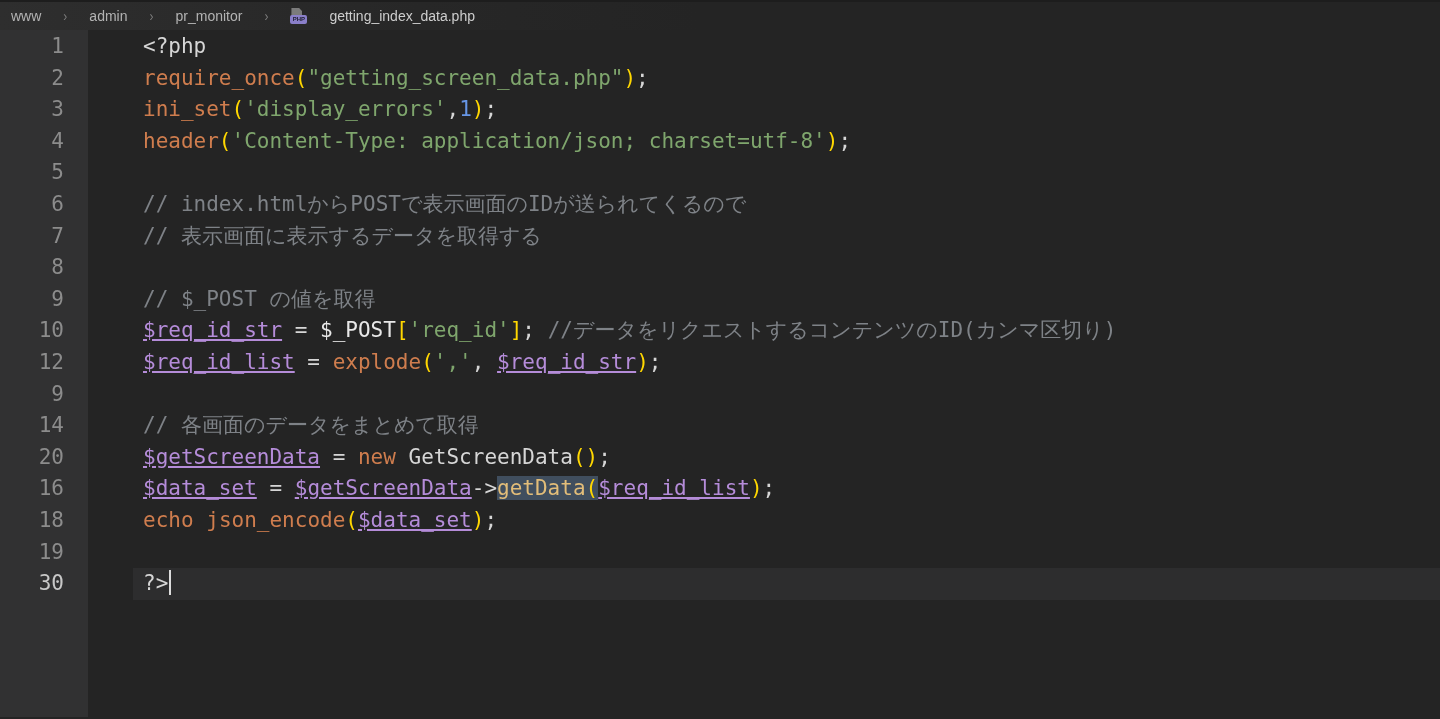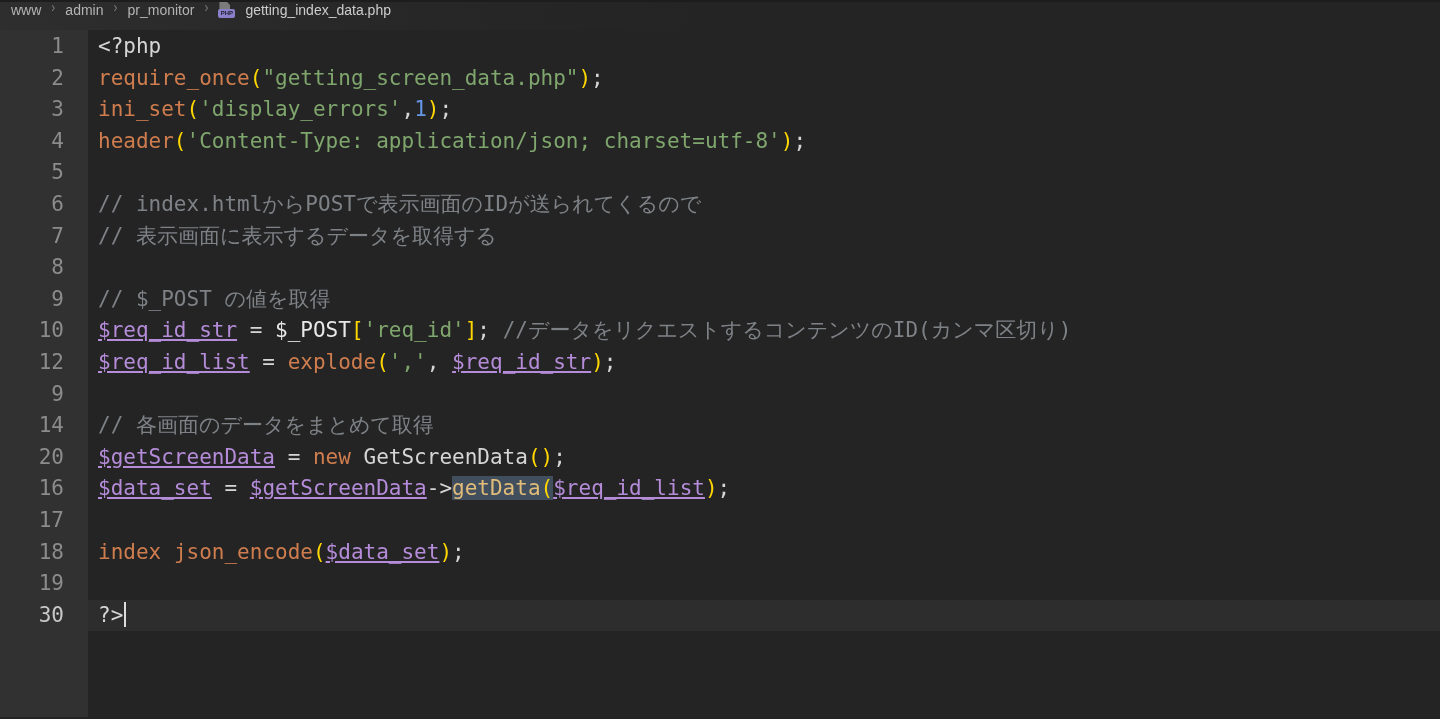--- a/index.html
+++ b/index.html
@@ -2,21 +2,21 @@
 <html style="--c-bg: #242424; --c-gutter: #313132; --c-curline: #2d2d2e; --c-lnum: #8c8c8c; --c-lnum-active: #c8c8c8; --c-kw: #cf7d4e; --c-met: #e2bd79; --c-var: #b58cd9; --c-str: #7fa66d; --c-num: #6796e6; --c-brk: #ffd700; --c-pln: #d6d6d6; --c-sg: #e8e8e8; --c-cmt: #7e8287; --c-selection: #404e5e;"><head>
 <meta charset="utf-8">
 <style>
   * { margin:0; padding:0; box-sizing:border-box; }
   html,body { width:1440px; height:719px; overflow:hidden; background:var(--c-bg,#242424); }
   body { font-family:"DejaVu Sans Mono", monospace; }
 
   
   .breadcrumb-bar{
     height:30px; width:100%;
-    display:flex; gap:10px;
+    display:flex; align-items:center; gap:22px;
     padding-left:11px;
     background:linear-gradient(to right,#2e2e2e 0,#272727 420px,#242424 700px);
     border-top:2px solid #1d1d1d;
     font-family:"Liberation Sans", sans-serif;
     font-size:14px; color:#b3b3b3;
   }
   .crumb{ cursor:pointer; }
   .crumb-sep{ color:#7e7e7e; font-size:12px; transform:scaleY(1.25); }
   .crumb-file{ color:#cdcdcd; }
   .php-icon{ position:relative; width:17px; height:16px; display:inline-block; }
@@ -37,21 +37,21 @@
     height:687px; width:100%;
     background:linear-gradient(to right, var(--c-gutter,#313132) 0 88px, var(--c-bg,#242424) 88px);
     font-size:21px; line-height:31.6px;
     padding-top:1px;
   }
   .line{ display:flex; height:31.6px; white-space:pre; }
   .lnum{
     width:88px; flex:0 0 88px; text-align:right; padding-right:24px;
     color:var(--c-lnum,#8c8c8c); user-select:none; cursor:pointer;
   }
-  .lcode{ flex:1 1 auto; padding-left:10px; cursor:text; }
+  .lcode{ flex:1 1 auto; padding-left:10px; cursor:text;margin-left:45px; }
   .line.current .lcode{ background:var(--c-curline,#2d2d2e); }
   .line.current .lnum{ color:var(--c-lnum-active,#c8c8c8); }
 
   .c-kw{ color:var(--c-kw,#cf7d4e); }
   .c-met{ color:var(--c-met,#e2bd79); }
   .c-var{ color:var(--c-var,#b58cd9);text-decoration:underline; }
   .c-str{ color:var(--c-str,#7fa66d); }
   .c-num{ color:var(--c-num,#6796e6); }
   .c-brk{ color:var(--c-brk,#ffd700); }
   .c-pln{ color:var(--c-pln,#d6d6d6); }
@@ -91,17 +91,16 @@
     <div class="line"><div class="lnum">6</div><div class="lcode"><span class="c-cmt">// index.htmlからPOSTで表示画面のIDが送られてくるので</span></div></div>
     <div class="line"><div class="lnum">7</div><div class="lcode"><span class="c-cmt">// 表示画面に表示するデータを取得する</span></div></div>
     <div class="line"><div class="lnum">8</div><div class="lcode"></div></div>
     <div class="line"><div class="lnum">9</div><div class="lcode"><span class="c-cmt">// $_POST の値を取得</span></div></div>
     <div class="line"><div class="lnum">10</div><div class="lcode"><span class="c-var">$req_id_str</span><span class="c-pln"> = </span><span class="c-sg">$_POST</span><span class="c-brk">[</span><span class="c-str">'req_id'</span><span class="c-brk">]</span><span class="c-pln">; </span><span class="c-cmt">//データをリクエストするコンテンツのID(カンマ区切り)</span></div></div>
     <div class="line"><div class="lnum">12</div><div class="lcode"><span class="c-var">$req_id_list</span><span class="c-pln"> = </span><span class="c-kw">explode</span><span class="c-brk">(</span><span class="c-str">','</span><span class="c-pln">, </span><span class="c-var">$req_id_str</span><span class="c-brk">)</span><span class="c-pln">;</span></div></div>
     <div class="line"><div class="lnum">9</div><div class="lcode"></div></div>
     <div class="line"><div class="lnum">14</div><div class="lcode"><span class="c-cmt">// 各画面のデータをまとめて取得</span></div></div>
     <div class="line"><div class="lnum">20</div><div class="lcode"><span class="c-var">$getScreenData</span><span class="c-pln"> = </span><span class="c-kw">new</span><span class="c-pln"> GetScreenData</span><span class="c-brk">()</span><span class="c-pln">;</span></div></div>
     <div class="line"><div class="lnum">16</div><div class="lcode"><span class="c-var">$data_set</span><span class="c-pln"> = </span><span class="c-var">$getScreenData</span><span class="c-pln">-&gt;</span><span class="c-met hl">getData</span><span class="c-brk hl">(</span><span class="c-var">$req_id_list</span><span class="c-brk">)</span><span class="c-pln">;</span></div></div>
-    <div class="line"><div class="lnum">17</div><div class="lcode"></div></div>
-    <div class="line"><div class="lnum">18</div><div class="lcode"><span class="c-kw">index</span><span class="c-pln"> </span><span class="c-kw">json_encode</span><span class="c-brk">(</span><span class="c-var">$data_set</span><span class="c-brk">)</span><span class="c-pln">;</span></div></div>
+    <div class="line"><div class="lnum">18</div><div class="lcode"><span class="c-kw">echo</span><span class="c-pln"> </span><span class="c-kw">json_encode</span><span class="c-brk">(</span><span class="c-var">$data_set</span><span class="c-brk">)</span><span class="c-pln">;</span></div></div>
     <div class="line"><div class="lnum">19</div><div class="lcode"></div></div>
     <div class="line current"><div class="lnum">30</div><div class="lcode"><span class="c-pln">?&gt;</span><span class="cursor"></span></div></div>
   </div>
 
 </body></html>

